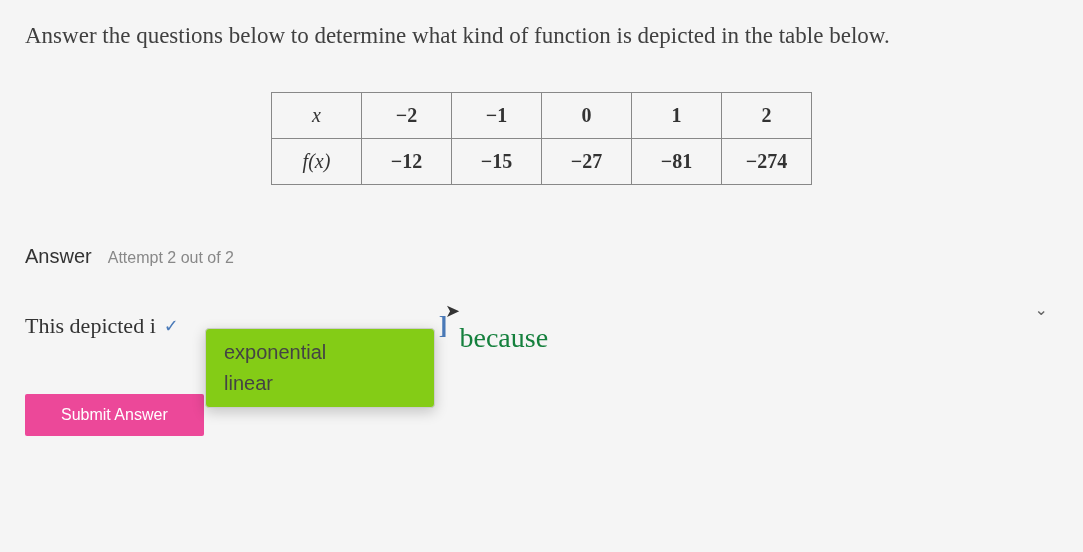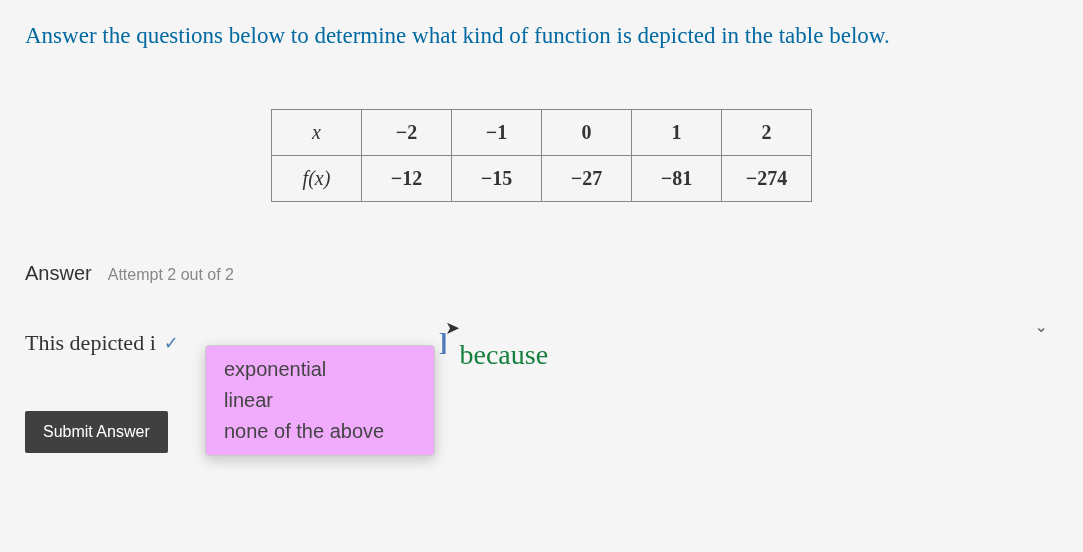--- a/index.html
+++ b/index.html
@@ -11,22 +11,22 @@
       font-family: Georgia, 'Times New Roman', serif;
       background: #f5f5f5;
       width: 1083px;
       height: 552px;
       padding: 20px 25px;
       color: #333;
       position: relative;
     }
     .question-text {
       font-size: 23px;
-      color: #0369a1;
-      margin-bottom: 57px;
+      color: #404040;
+      margin-bottom: 40px;
       line-height: 1.4;
     }
     .table-container {
       display: flex;
       justify-content: center;
       margin-bottom: 60px;
     }
     table {
       border-collapse: collapse;
     }
@@ -82,21 +82,21 @@
     }
     .check-icon {
       color: #4a7ab8;
       font-size: 18px;
       margin-left: 4px;
     }
     .dropdown-menu {
       position: absolute;
       top: 30px;
       left: 180px;
-      background: #f0abfc;
+      background: #84cc16;
       border: 1px solid #ccc;
       border-radius: 4px;
       box-shadow: 0 4px 14px rgba(0,0,0,0.2);
       padding: 8px 0;
       z-index: 10;
       min-width: 230px;
     }
     .dropdown-item {
       padding: 4px 18px;
       font-size: 20px;
@@ -127,24 +127,24 @@
       margin-top: 24px;
     }
     .chevron-right {
       position: absolute;
       right: 10px;
       top: 2px;
       color: #666;
       font-size: 16px;
     }
     .submit-button {
-      background: #404040;
+      background: #ec4899;
       color: #fff;
       border: none;
-      padding: 12px 18px;
+      padding: 12px 36px;
       font-size: 16px;
       font-family: Arial, sans-serif;
       cursor: pointer;
       border-radius: 2px;
       margin-top: 20px;
     }
   </style>
 </head>
 <body>
 
@@ -182,21 +182,20 @@
 
 <div class="sentence-row">
   <span>This depicted i</span>
   <span class="dropdown-trigger">
     <span class="check-icon">✓</span>
   </span>
 
   <div class="dropdown-menu">
     <div class="dropdown-item">exponential</div>
     <div class="dropdown-item">linear</div>
-    <div class="dropdown-item">none of the above</div>
   </div>
 
   <span class="cursor-icon">➤</span>
   <span class="second-blank">]</span>
   <span class="because-text">because</span>
   <span class="chevron-right">⌄</span>
 </div>
 
 <button class="submit-button">Submit Answer</button>
 

